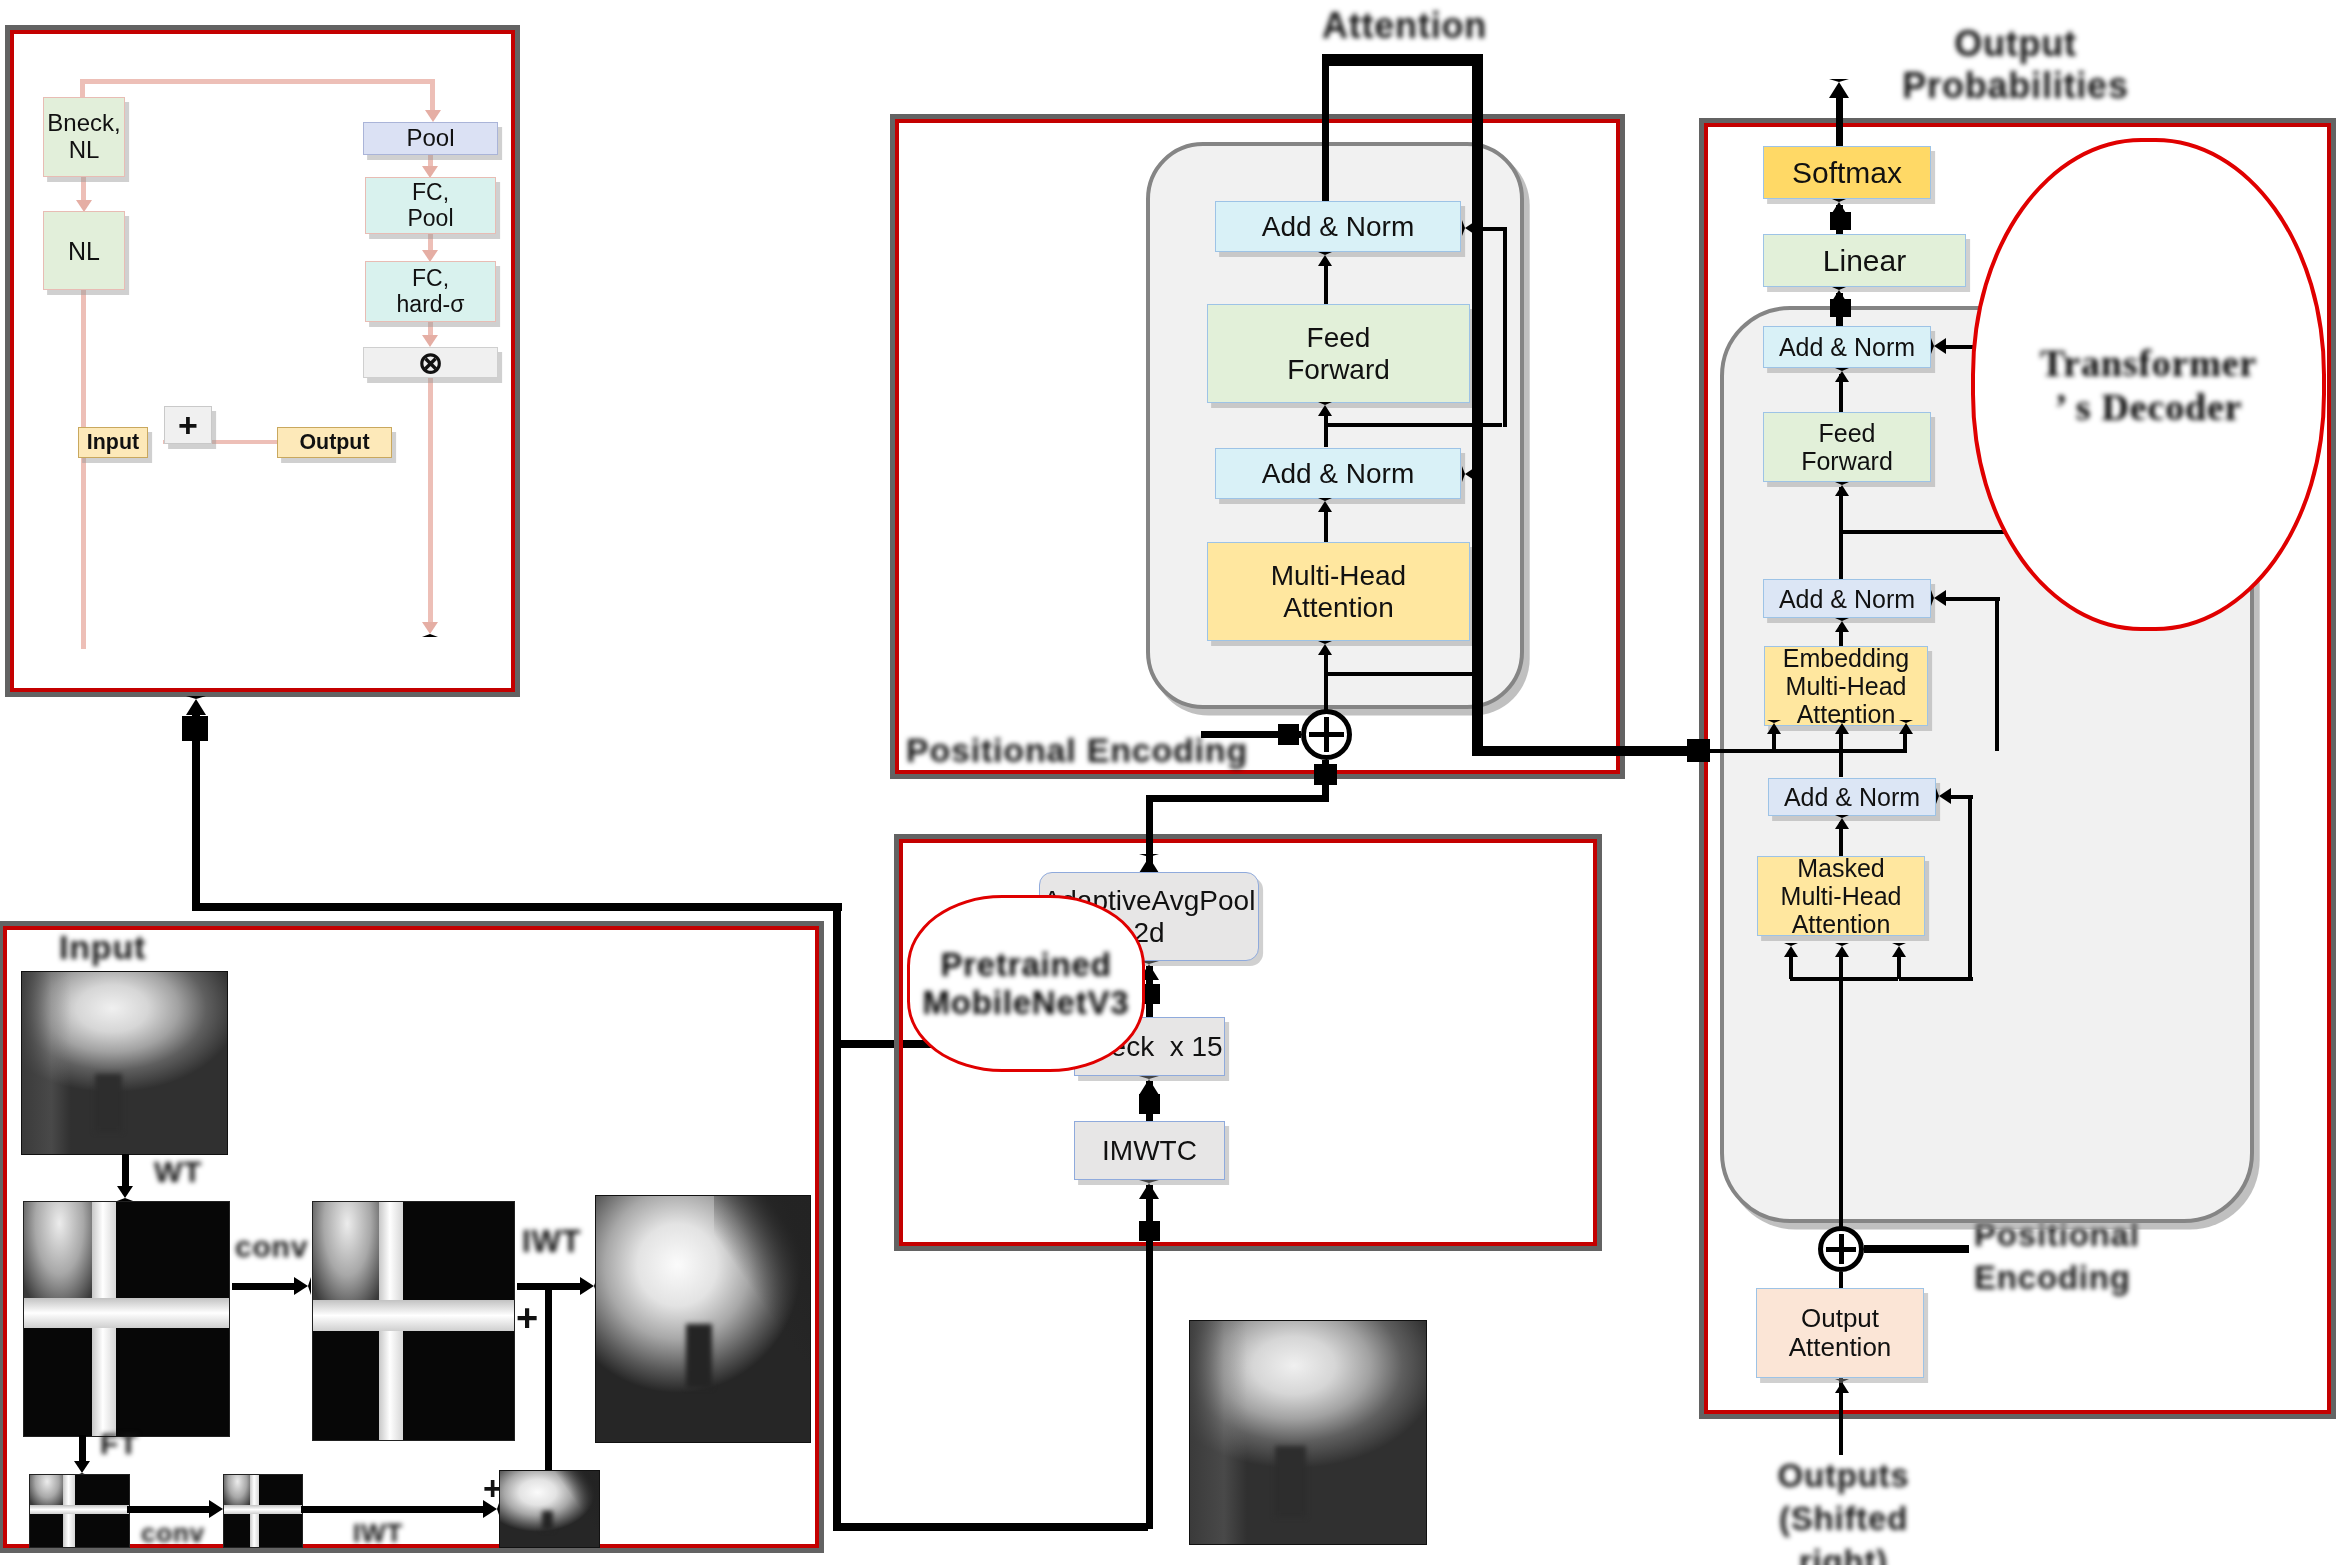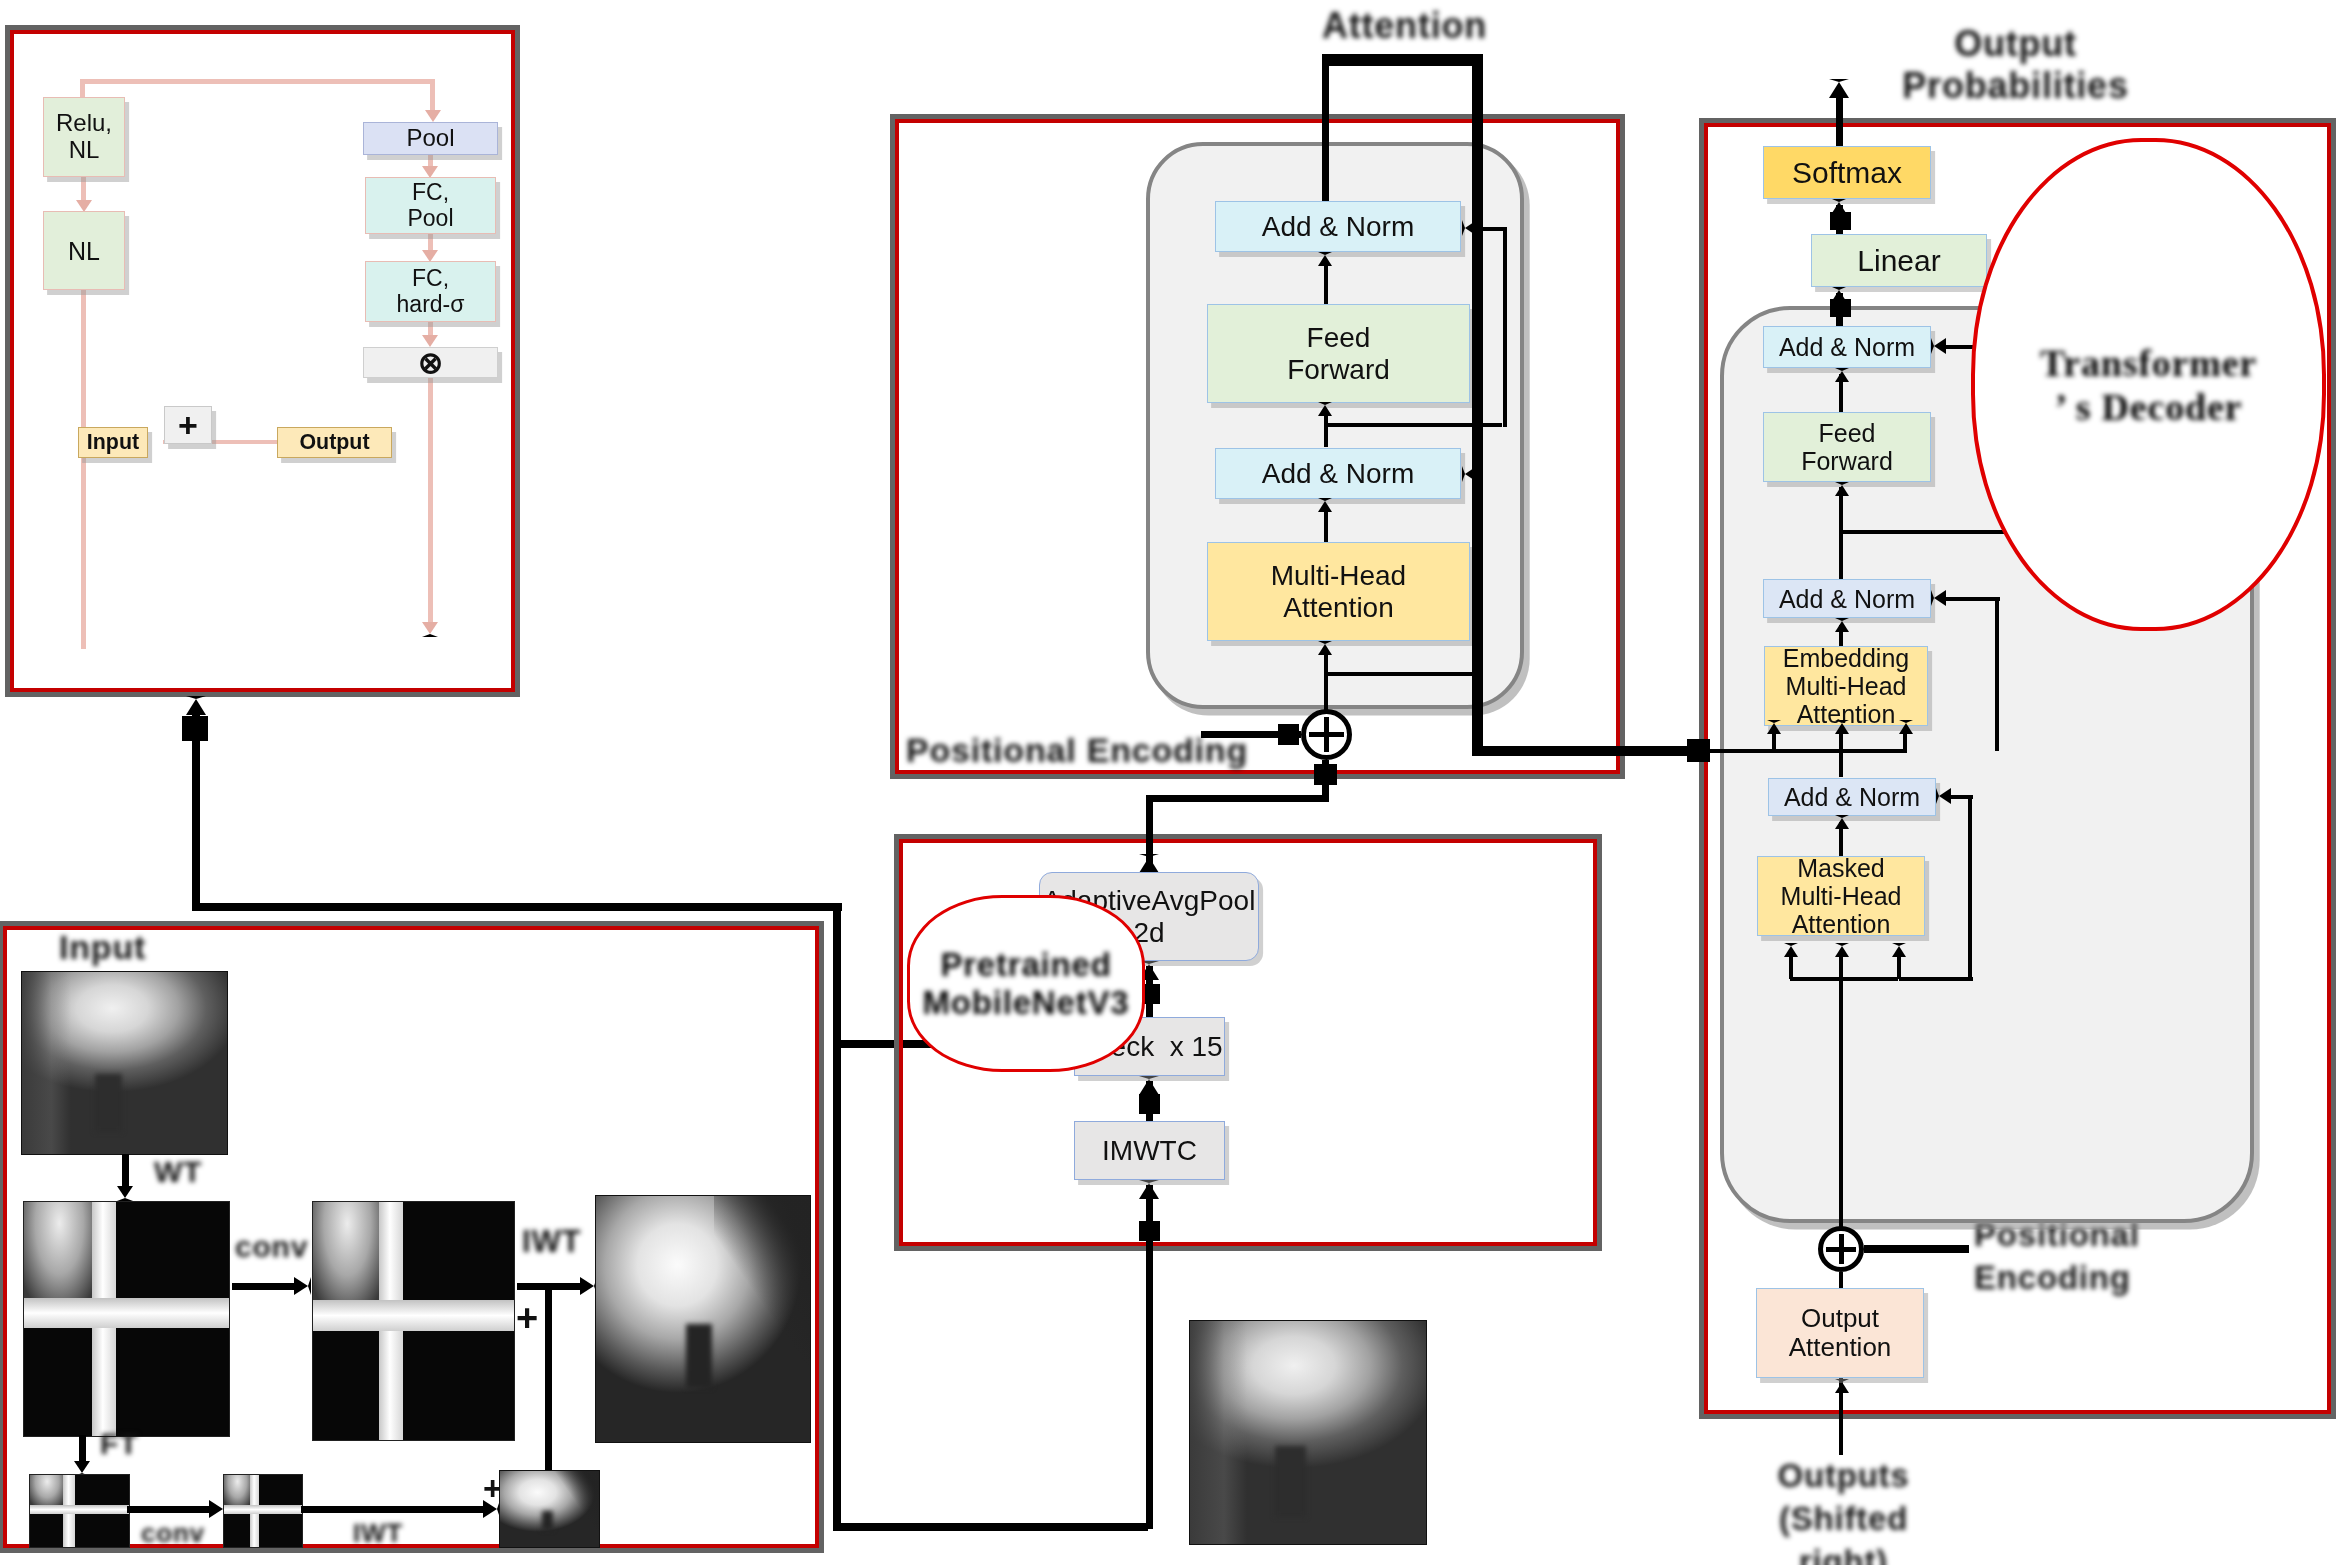--- a/index.html
+++ b/index.html
@@ -74,21 +74,21 @@
   <div class="arr a-dn-pk" style="left:422px;top:166px;"></div>
   <div class="pk" style="left:428px;top:234px;width:5px;height:21.4px;"></div>
   <div class="arr a-dn-pk" style="left:422px;top:250px;"></div>
   <div class="pk" style="left:428px;top:322px;width:5px;height:20px;"></div>
   <div class="arr a-dn-pk" style="left:422px;top:335px;"></div>
   <div class="pk" style="left:428px;top:378px;width:5px;height:250px;"></div>
   <div class="arr a-dn-pk" style="left:422px;top:622px;"></div>
   <div class="pk" style="left:163px;top:440px;width:114px;height:4.1px;"></div>
 
   <div class="box" style="left:43px;top:97px;width:82px;height:80px;background:#e2efda;border-color:#e8bcb4;font-size:24px;">
-    <div class="ln">Relu,</div>
+    <div class="ln">Bneck,</div>
     <div class="ln">NL</div>
   </div>
   <div class="box" style="left:43px;top:211px;width:82px;height:79px;background:#e2efda;border-color:#e8bcb4;font-size:25px;">
     <div class="ln">NL</div>
   </div>
   <div class="box" style="left:363px;top:122px;width:135px;height:33px;background:#dbe1f4;border-color:#aab4d8;font-size:24px;">
     <div class="ln">Pool</div>
   </div>
   <div class="box" style="left:365px;top:177px;width:131px;height:57px;background:#d9f2ee;border-color:#e8bcb4;font-size:23px;">
     <div class="ln">FC,</div>
@@ -267,21 +267,21 @@
   <div class="grayround" style="left:1720px;top:306px;width:534px;height:917px;border-radius:70px;z-index:1;"></div>
 
   <div class="ellipse" style="left:1971px;top:138px;width:355px;height:493px;border:4.1px solid #e00000;border-radius:48%;z-index:3;">
     <div class="blur serifb" style="font-size:38px;">Transformer</div>
     <div class="blur serifb" style="font-size:38px;">’ s Decoder</div>
   </div>
 
   <div class="box" style="left:1763px;top:146px;width:168px;height:53px;background:#ffd966;font-size:30px;z-index:2;">
     <div class="ln">Softmax</div>
   </div>
-  <div class="box" style="left:1763px;top:234px;width:176px;height:53px;background:#e2f0d9;font-size:30px;z-index:2;margin-left:48px;">
+  <div class="box" style="left:1763px;top:234px;width:203px;height:53px;background:#e2f0d9;font-size:30px;z-index:2;">
     <div class="ln">Linear</div>
   </div>
   <div class="box" style="left:1763px;top:326px;width:168px;height:42px;background:#d9f1f7;font-size:25px;z-index:2;">
     <div class="ln">Add &amp; Norm</div>
   </div>
   <div class="box" style="left:1763px;top:412px;width:168px;height:70px;background:#e2f0d9;font-size:25px;z-index:2;">
     <div class="ln">Feed</div>
     <div class="ln">Forward</div>
   </div>
   <div class="box" style="left:1763px;top:579px;width:168px;height:39px;background:#dce6f5;font-size:25px;z-index:2;">

